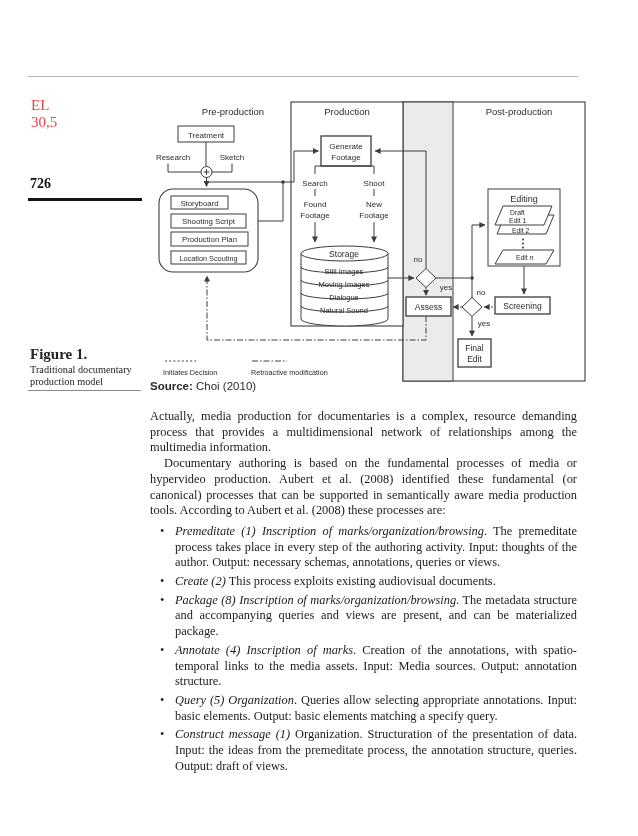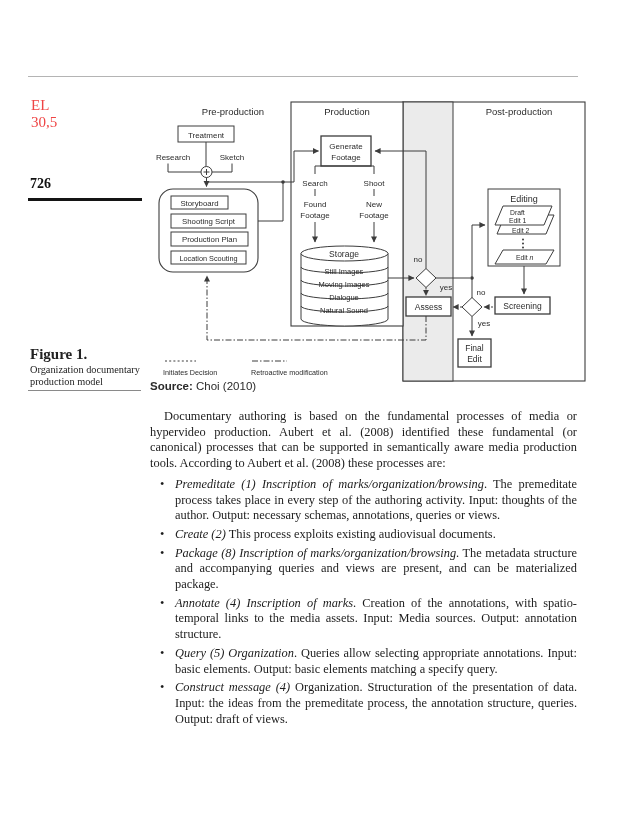--- a/index.html
+++ b/index.html
@@ -48,21 +48,21 @@
 
 <div class="journal-id">
   <div>EL</div>
   <div>30,5</div>
 </div>
 <div class="page-num">726</div>
 <div class="rule-thick"></div>
 
 <div class="fig-caption">
   <div class="fig-label">Figure 1.</div>
-  <div class="cap-line">Organization documentary</div>
+  <div class="cap-line">Traditional documentary</div>
   <div class="cap-line">production model</div>
 </div>
 <div class="rule-thin"></div>
 
 <svg class="diagram-svg" width="460" height="312" viewBox="0 0 460 312">
   <defs>
     <marker id="arr" markerWidth="7" markerHeight="7" refX="5.6" refY="3" orient="auto">
       <path d="M0,0 L6,3 L0,6 Z" fill="#3c3c3c"></path>
     </marker>
   </defs>
@@ -179,22 +179,23 @@
 
   <line x1="17" y1="267" x2="48" y2="267" stroke="#3c3c3c" stroke-dasharray="2,2.2"></line>
   <text x="15" y="281" font-size="7.2">Initiates Decision</text>
   <line x1="104" y1="267" x2="139" y2="267" stroke="#3c3c3c" stroke-dasharray="6,2,1.5,2"></line>
   <text x="103" y="281" font-size="7.2">Retroactive modification</text>
 
   <text x="2" y="296" font-size="11.5" font-family="Liberation Serif, serif" fill="#111"><tspan font-weight="bold">Source:</tspan><tspan> Choi (2010)</tspan></text>
 </svg>
 
 <div class="main-text">
+  <p>Actually, media production for documentaries is a complex, resource demanding process that provides a multidimensional network of relationships among the multimedia information.</p>
   <p class="para-indent"><span>Documentary authoring is based on the fundamental processes of media or hypervideo production. Aubert </span><span class="it">et al.</span><span> (2008) identified these fundamental (or canonical) processes that can be supported in semantically aware media production tools. According to Aubert </span><span class="it">et al.</span><span> (2008) these processes are:</span></p>
   <ul class="bullets">
     <li><span class="blt">•</span><span class="lead-i">Premeditate (1) Inscription of marks/organization/browsing</span><span>. The premeditate process takes place in every step of the authoring activity. Input: thoughts of the author. Output: necessary schemas, annotations, queries or views.</span></li>
     <li><span class="blt">•</span><span class="lead-i">Create (2)</span><span> This process exploits existing audiovisual documents.</span></li>
     <li><span class="blt">•</span><span class="lead-i">Package (8) Inscription of marks/organization/browsing</span><span>. The metadata structure and accompanying queries and views are present, and can be materialized package.</span></li>
     <li><span class="blt">•</span><span class="lead-i">Annotate (4) Inscription of marks</span><span>. Creation of the annotations, with spatio-temporal links to the media assets. Input: Media sources. Output: annotation structure.</span></li>
     <li><span class="blt">•</span><span class="lead-i">Query (5) Organization</span><span>. Queries allow selecting appropriate annotations. Input: basic elements. Output: basic elements matching a specify query.</span></li>
-    <li><span class="blt">•</span><span class="lead-i">Construct message (4)</span><span> Organization. Structuration of the presentation of data. Input: the ideas from the premeditate process, the annotation structure, queries. Output: draft of views.</span></li>
+    <li><span class="blt">•</span><span class="lead-i">Construct message (1)</span><span> Organization. Structuration of the presentation of data. Input: the ideas from the premeditate process, the annotation structure, queries. Output: draft of views.</span></li>
   </ul>
 </div>
 
 </body></html>

